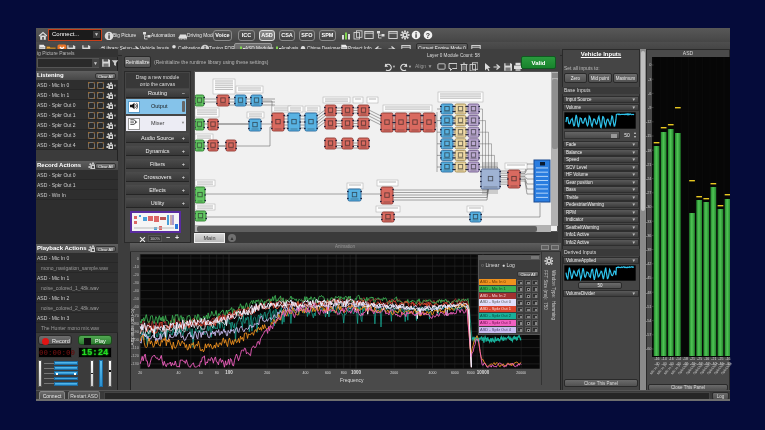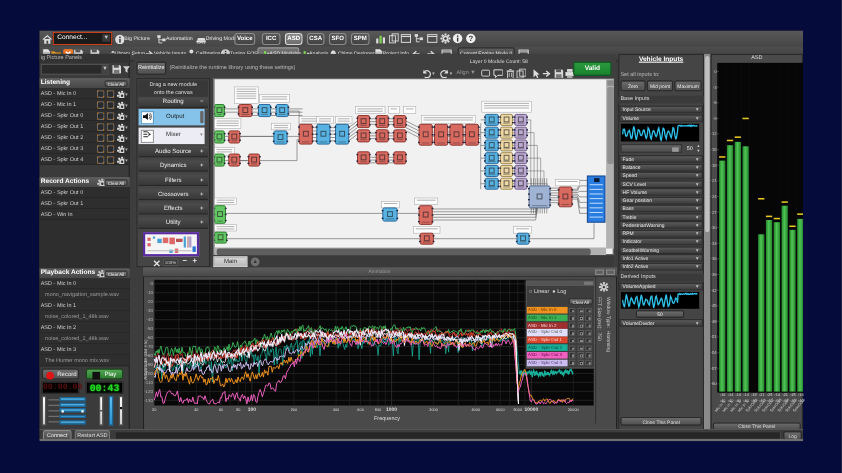--- a/index.html
+++ b/index.html
@@ -442,21 +442,21 @@
 <div class="a" style="left:41px;top:323px;width:62px;height:10px;font-size:5px;color:#9a9a9a;line-height:10px;white-space:nowrap;">The Hunter mono mix.wav</div>
 <div class="a" style="left:38px;top:335px;width:34px;height:10px;background:linear-gradient(#6e6e6e,#525252);border:1px solid #2a2a2a;border-radius:3px;">
     <div style="position:absolute;left:3px;top:1.5px;width:7px;height:7px;border-radius:50%;background:#e01414;"></div>
     <div style="position:absolute;left:13px;top:0;font-size:5.5px;color:#eee;line-height:10px;">Record</div>
   </div>
 <div class="a" style="left:78px;top:335px;width:34px;height:10px;background:linear-gradient(#52a852,#2e7d32);border:1px solid #1a4a1a;border-radius:3px;">
     <div style="position:absolute;left:5px;top:1.5px;width:7px;height:7px;background:#111;"></div>
     <div style="position:absolute;left:16px;top:0;font-size:5.5px;color:#fff;line-height:10px;">Play</div>
   </div>
 <div class="a led" style="left:38px;top:347px;width:34px;height:11px;background:#000;border:1px solid #333;color:#5c0e0e;font-size:7.5px;letter-spacing:0;text-align:center;line-height:11px;">00:00:00</div>
-<div class="a led" style="left:78px;top:347px;width:34px;height:11px;background:#000;border:1px solid #333;color:#22dd22;font-size:9px;text-align:center;line-height:11px;text-shadow:0 0 2px #22dd22;">00:43</div>
+<div class="a led" style="left:78px;top:347px;width:34px;height:11px;background:#000;border:1px solid #333;color:#22dd22;font-size:9px;text-align:center;line-height:11px;text-shadow:0 0 2px #22dd22;">15:24</div>
 <div class="a" style="left:38px;top:360px;width:4px;height:27px;background:linear-gradient(#fff,#ccc);border:1px solid #555;"></div>
 <div class="a" style="left:44px;top:362.5px;width:10px;height:1px;background:#777;"></div>
 <div class="a" style="left:54px;top:361.0px;width:24px;height:3.9px;background:linear-gradient(#5ec1ef,#2a8fd0);border:1px solid #1a6aa0;"></div>
 <div class="a" style="left:44px;top:367.7px;width:10px;height:1px;background:#777;"></div>
 <div class="a" style="left:54px;top:366.2px;width:24px;height:3.9px;background:linear-gradient(#5ec1ef,#2a8fd0);border:1px solid #1a6aa0;"></div>
 <div class="a" style="left:44px;top:372.9px;width:10px;height:1px;background:#777;"></div>
 <div class="a" style="left:54px;top:371.4px;width:24px;height:3.9px;background:linear-gradient(#5ec1ef,#2a8fd0);border:1px solid #1a6aa0;">
     <div style="position:absolute;left:1px;top:1px;width:2px;height:2px;background:#fff;"></div>
     <div style="position:absolute;right:1px;top:1px;width:2px;height:2px;background:#fff;"></div>
   </div>

